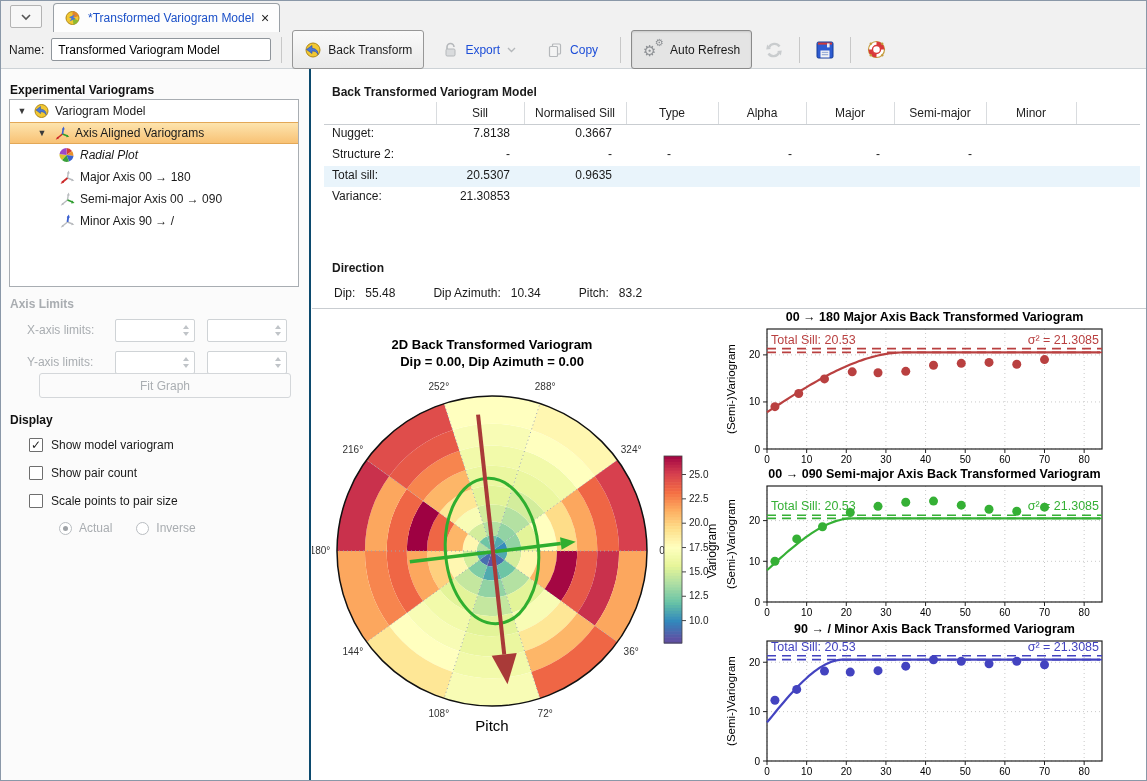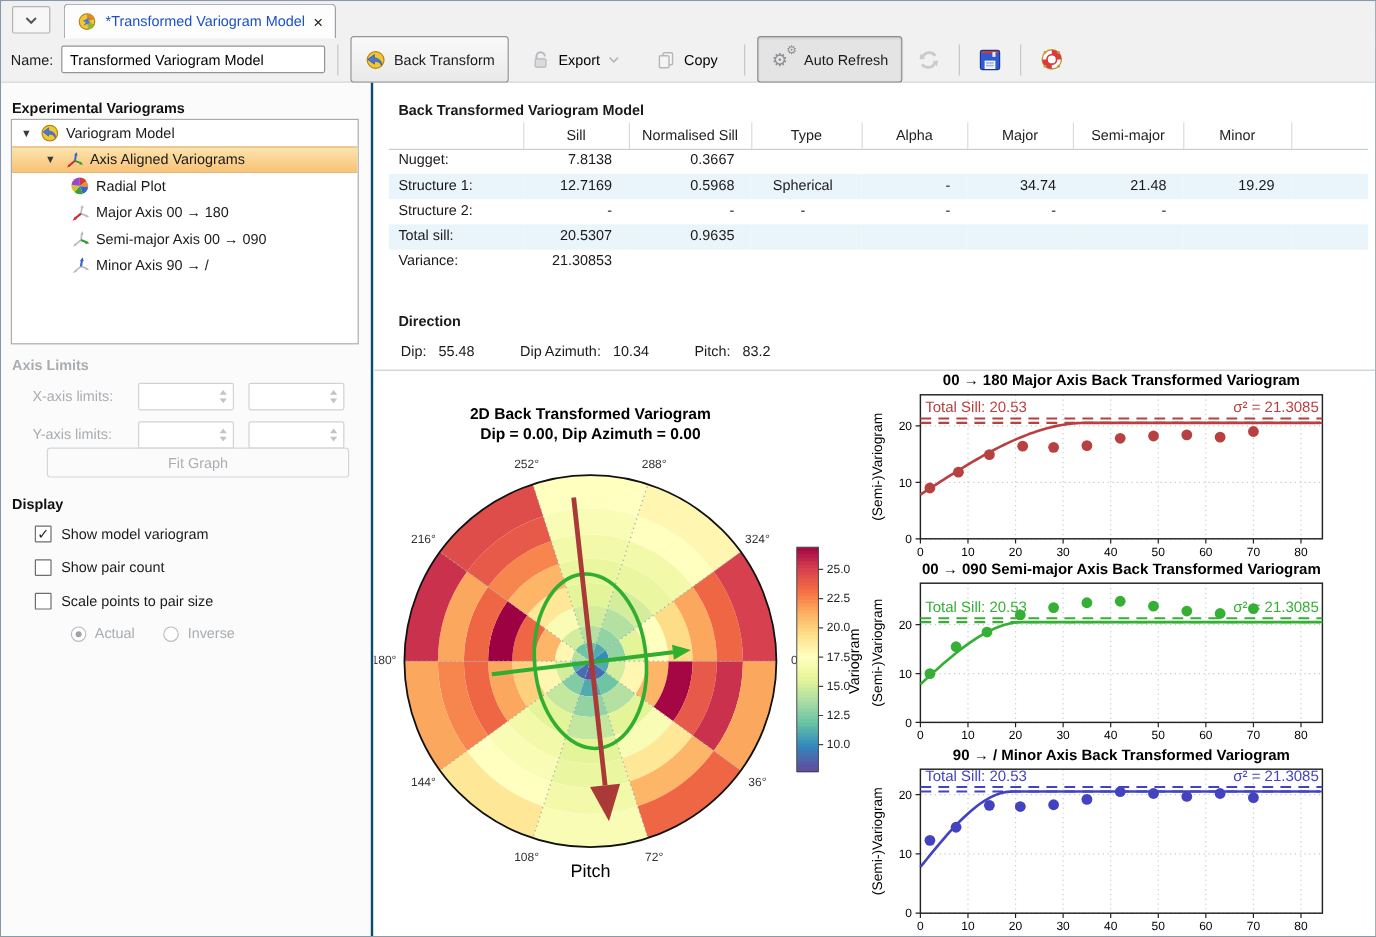--- a/index.html
+++ b/index.html
@@ -15,21 +15,21 @@
   .tab-chevron-btn { position:absolute; left:9px; top:4px; width:32px; height:23px; background:#f7f7f7; border:1px solid #b3b3b3; border-radius:2px; display:flex; align-items:center; justify-content:center; }
   .tab { position:absolute; left:52px; top:2px; height:29px; background:#fdfdfd; border:1px solid #9aa0a6; border-bottom:none; border-radius:4px 4px 0 0; display:flex; align-items:center; gap:7px; padding:0 10px; z-index:2; }
   .tab-title { color:#1b50c8; }
   .tab-close { color:#222; font-size:14px; line-height:1; cursor:default; }
   
   .toolbar { position:absolute; left:0; top:30px; width:100%; height:38px; background:#f1f1f1; border-bottom:1px solid #cdd2d6; display:flex; align-items:center; padding:0 8px; gap:7px; }
   .tb-sep { width:1px; height:26px; background:#c8c8c8; margin:0 3px; }
   .name-input { width:220px; height:23px; border:1px solid #8f959b; border-radius:2px; padding:0 6px; font:inherit; background:#fff; }
   .btn { height:39px; display:flex; align-items:center; gap:7px; padding:0 11px; border:1px solid #979797; border-radius:3px; background:linear-gradient(#fafafa,#e9e9e9); }
   .btn.toggled { background:#e4e4e4; box-shadow:inset 0 1px 2px rgba(0,0,0,.12); border-color:#8a8a8a; }
-  .btn.disabled { border-color:transparent; background:transparent; color:#000000; }
+  .btn.disabled { border-color:transparent; background:transparent; color:#1d4ed8; }
   .iconbtn { width:30px; height:29px; display:flex; align-items:center; justify-content:center; border:none; background:transparent; }
   .gear-wrap { position:relative; width:20px; height:18px; color:#8d9094; }
   .gear-big { position:absolute; left:0; top:2px; font-size:15px; line-height:1; }
   .gear-small { position:absolute; right:-1px; top:-3px; font-size:10px; line-height:1; }
   
   .sidebar { position:absolute; left:0; top:68px; width:310px; bottom:0; background:#fbfbfb; border-right:2px solid #0c4a6e; }
   .sb-heading { position:absolute; left:9px; font-weight:bold; color:#111; }
   .treebox { position:absolute; left:8px; top:30px; width:290px; height:188px; background:#fff; border:1px solid #a8adb2; overflow:hidden; }
   .trow { height:22px; display:flex; align-items:center; gap:5px; padding-left:4px; white-space:nowrap; }
   .trow .exp { width:12px; font-size:9px; color:#3a3a3a; text-align:center; }
@@ -178,21 +178,21 @@
       <svg class="ticon" viewBox="0 0 16 16">
         <line x1="9" y1="9" x2="3.5" y2="13.5" stroke="#cc2b2b" stroke-width="1.6"></line>
           <polygon points="2.2,14.8 5.5,13.2 4,11.8" fill="#cc2b2b"></polygon>
         <line x1="9" y1="9" x2="14" y2="11" stroke="#2f9e2f" stroke-width="1.6"></line>
           <polygon points="15.8,11.8 12.8,12.2 13.6,9.8" fill="#2f9e2f"></polygon>
         <line x1="9" y1="9" x2="9.8" y2="3.5" stroke="#3a5fd0" stroke-width="1.6"></line>
           <polygon points="10.2,1.6 8.4,4.4 11.2,4.6" fill="#3a5fd0"></polygon>
       </svg>
       <span>Axis Aligned Variograms</span>
     </div>
-    <div class="trow" style="padding-left:48px;">
+    <div class="trow" style="padding-left:48px;font-style:italic;">
       <svg class="ticon" viewBox="0 0 16 16">
         <path d="M8 8 L8 1 A7 7 0 0 1 13.5 4 Z" fill="#d33b3b"></path>
         <path d="M8 8 L13.5 4 A7 7 0 0 1 15 9 Z" fill="#e8912b"></path>
         <path d="M8 8 L15 9 A7 7 0 0 1 10.5 14.5 Z" fill="#3a62d0"></path>
         <path d="M8 8 L10.5 14.5 A7 7 0 0 1 3.5 13 Z" fill="#3aa03a"></path>
         <path d="M8 8 L3.5 13 A7 7 0 0 1 1 7 Z" fill="#d8c32f"></path>
         <path d="M8 8 L1 7 A7 7 0 0 1 8 1 Z" fill="#9a48c8"></path>
       </svg>
       <span>Radial Plot</span>
     </div>
@@ -322,31 +322,20 @@
     </tr>
     <tr>
       <td>Nugget:</td>
           <td class="num">7.8138</td>
       <td class="num">0.3667</td>
           <td class="ctr"></td>
       <td class="num"></td>
           <td class="num"></td>
       <td class="num"></td>
           <td class="num"></td>
-          <td></td>
-    </tr>
-    <tr class="alt">
-      <td>Structure 1:</td>
-          <td class="num">12.7169</td>
-      <td class="num">0.5968</td>
-          <td class="ctr">Spherical</td>
-      <td class="num">-</td>
-          <td class="num">34.74</td>
-      <td class="num">21.48</td>
-          <td class="num">19.29</td>
           <td></td>
     </tr>
     <tr>
       <td>Structure 2:</td>
           <td class="num">-</td>
       <td class="num">-</td>
           <td class="ctr">-</td>
       <td class="num">-</td>
           <td class="num">-</td>
       <td class="num">-</td>

